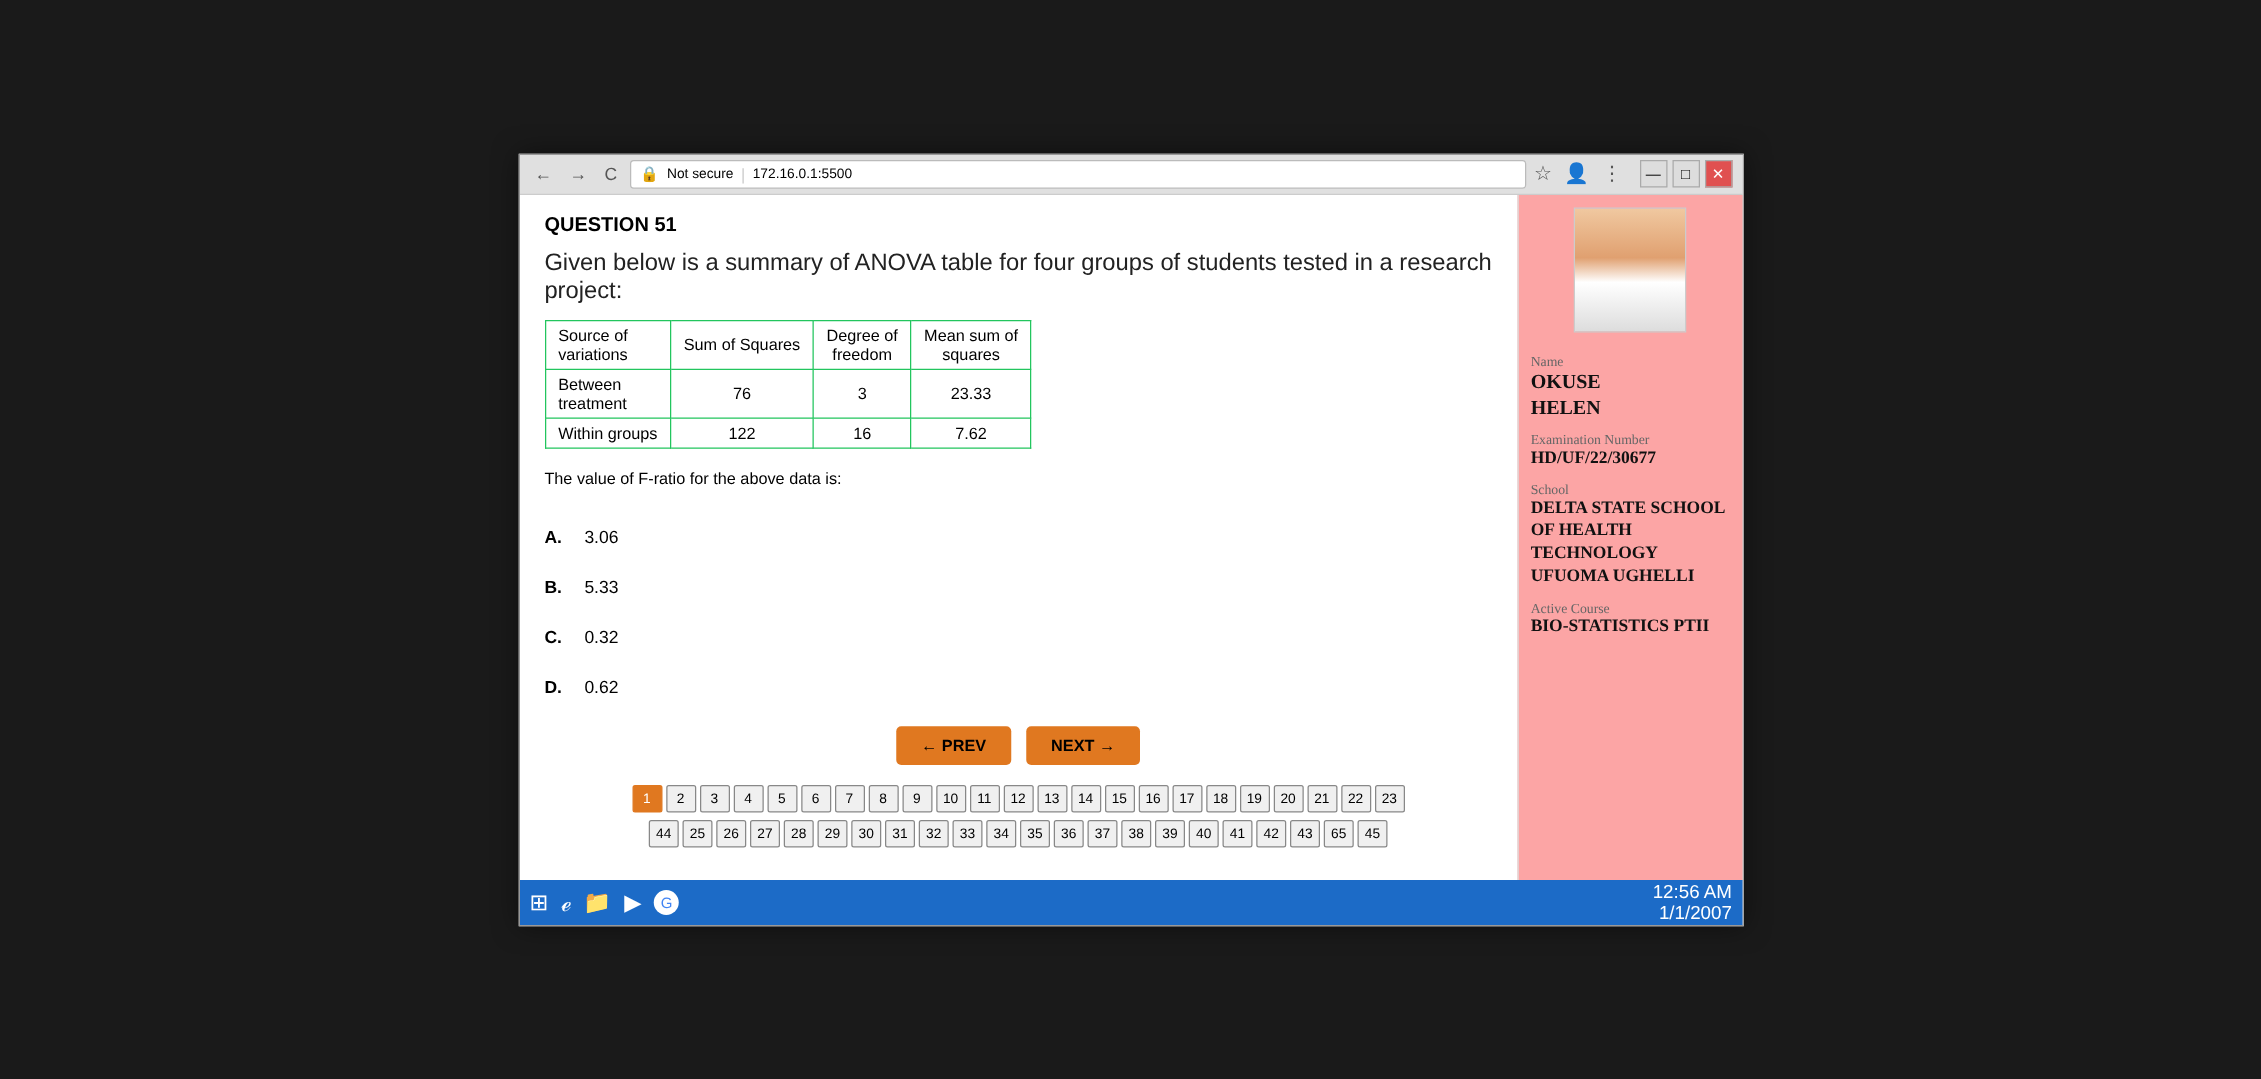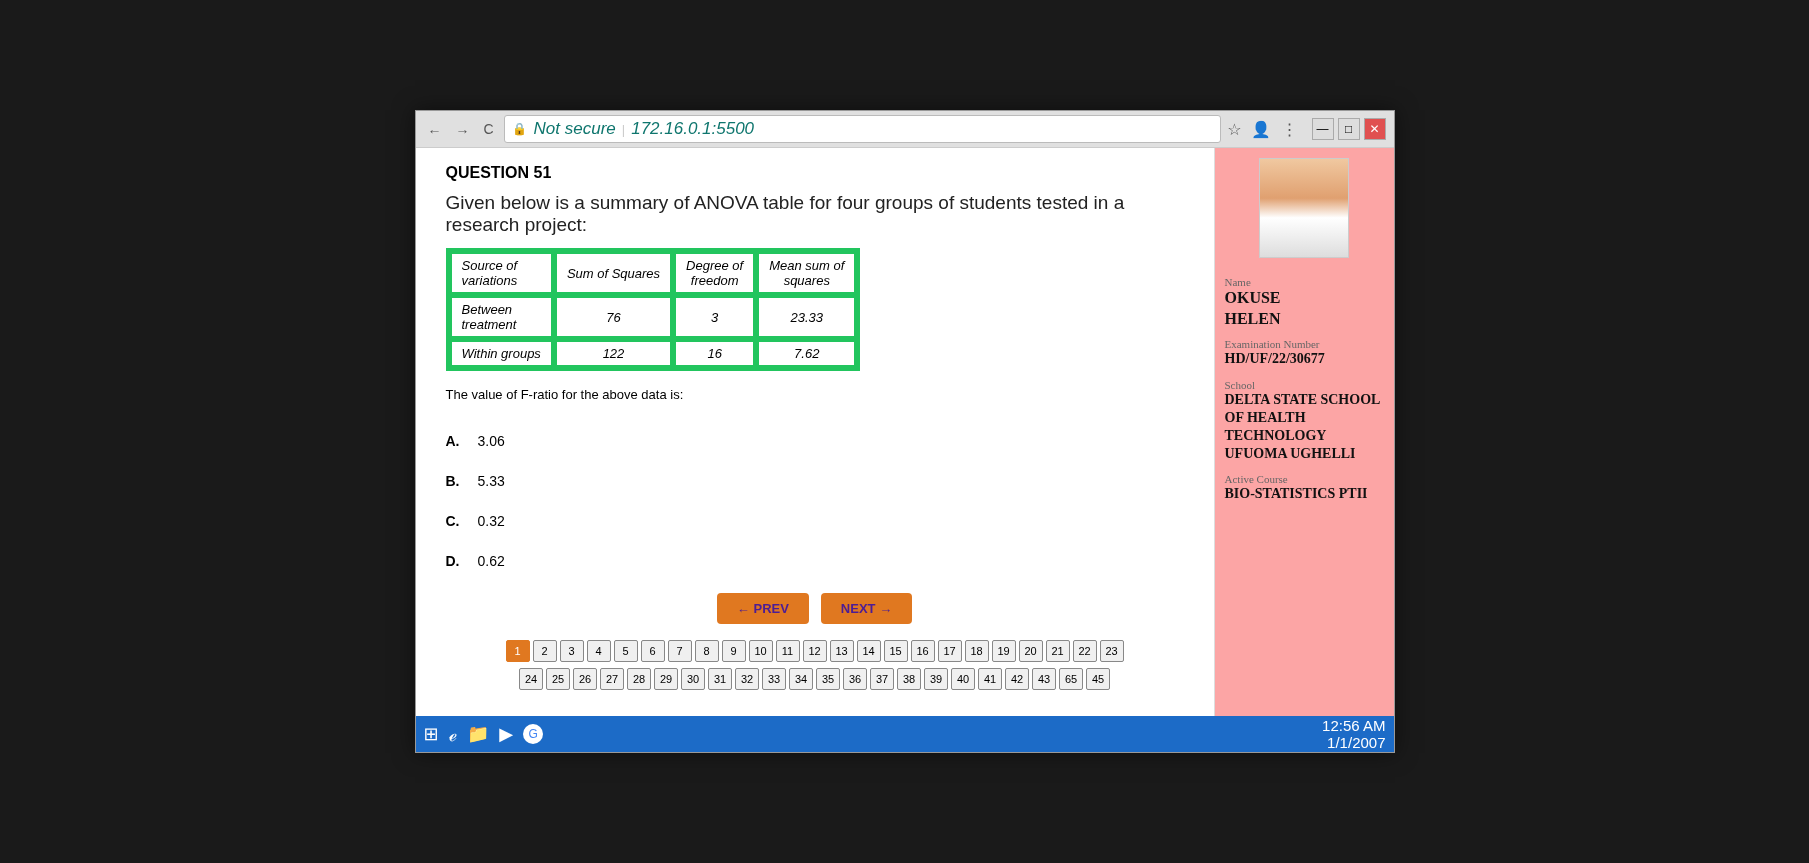--- a/index.html
+++ b/index.html
@@ -41,21 +41,21 @@
       background: #fff;
       border: 1px solid #bbb;
       border-radius: 3px;
       padding: 3px 8px;
       font-size: 13px;
       display: flex;
       align-items: center;
       gap: 6px;
     }
     .lock-icon { color: #e08000; font-size: 12px; }
-    .address-text { color: #0f766e; font-size: 17px; font-style: italic; }
+    .address-text { color: #000000; font-size: 11px; }
     .window-controls {
       display: flex;
       gap: 4px;
       margin-left: 8px;
     }
     .win-btn {
       width: 22px;
       height: 22px;
       border: 1px solid #aaa;
       background: #ddd;
@@ -79,44 +79,43 @@
       cursor: pointer;
       font-size: 16px;
       color: #555;
     }
     .main-content {
       display: flex;
       flex: 1;
     }
     .question-area {
       flex: 1;
-      padding: 16px 30px;
+      padding: 16px 20px;
       overflow-y: auto;
     }
     .question-title {
       font-size: 16px;
       font-weight: bold;
       margin-bottom: 10px;
     }
     .question-text {
       font-size: 19px;
       margin-bottom: 12px;
       color: #222;
     }
     .anova-table {
       border-collapse: collapse;
       margin-bottom: 16px;
       font-size: 13px;
     }
     .anova-table td, .anova-table th {
-      border: 6px solid #22c55e;
+      border: 1px solid #22c55e;
       padding: 4px 10px;
       text-align: center;
       vertical-align: middle;
-      font-style: italic;
     }
     .anova-table td:first-child {
       text-align: left;
     }
     .f-ratio-text {
       font-size: 13px;
       margin-bottom: 31px;
     }
     .option {
       display: flex;
@@ -130,21 +129,21 @@
       min-width: 24px;
     }
     .nav-buttons {
       display: flex;
       justify-content: center;
       gap: 12px;
       margin-bottom: 16px;
     }
     .nav-btn-orange {
       background: #e07820;
-      color: #4c1d95;
+      color: #000000;
       border: none;
       padding: 8px 20px;
       border-radius: 4px;
       cursor: pointer;
       font-size: 13px;
       font-weight: bold;
     }
     .pagination {
       display: flex;
       flex-wrap: wrap;
@@ -336,21 +335,21 @@
             <button class="page-btn">16</button>
             <button class="page-btn">17</button>
             <button class="page-btn">18</button>
             <button class="page-btn">19</button>
             <button class="page-btn">20</button>
             <button class="page-btn">21</button>
             <button class="page-btn">22</button>
             <button class="page-btn">23</button>
           </div>
           <div style="display: flex; gap: 3px; margin-top: 3px;">
-            <button class="page-btn">24</button>
+            <button class="page-btn">44</button>
             <button class="page-btn">25</button>
             <button class="page-btn">26</button>
             <button class="page-btn">27</button>
             <button class="page-btn">28</button>
             <button class="page-btn">29</button>
             <button class="page-btn">30</button>
             <button class="page-btn">31</button>
             <button class="page-btn">32</button>
             <button class="page-btn">33</button>
             <button class="page-btn">34</button>

